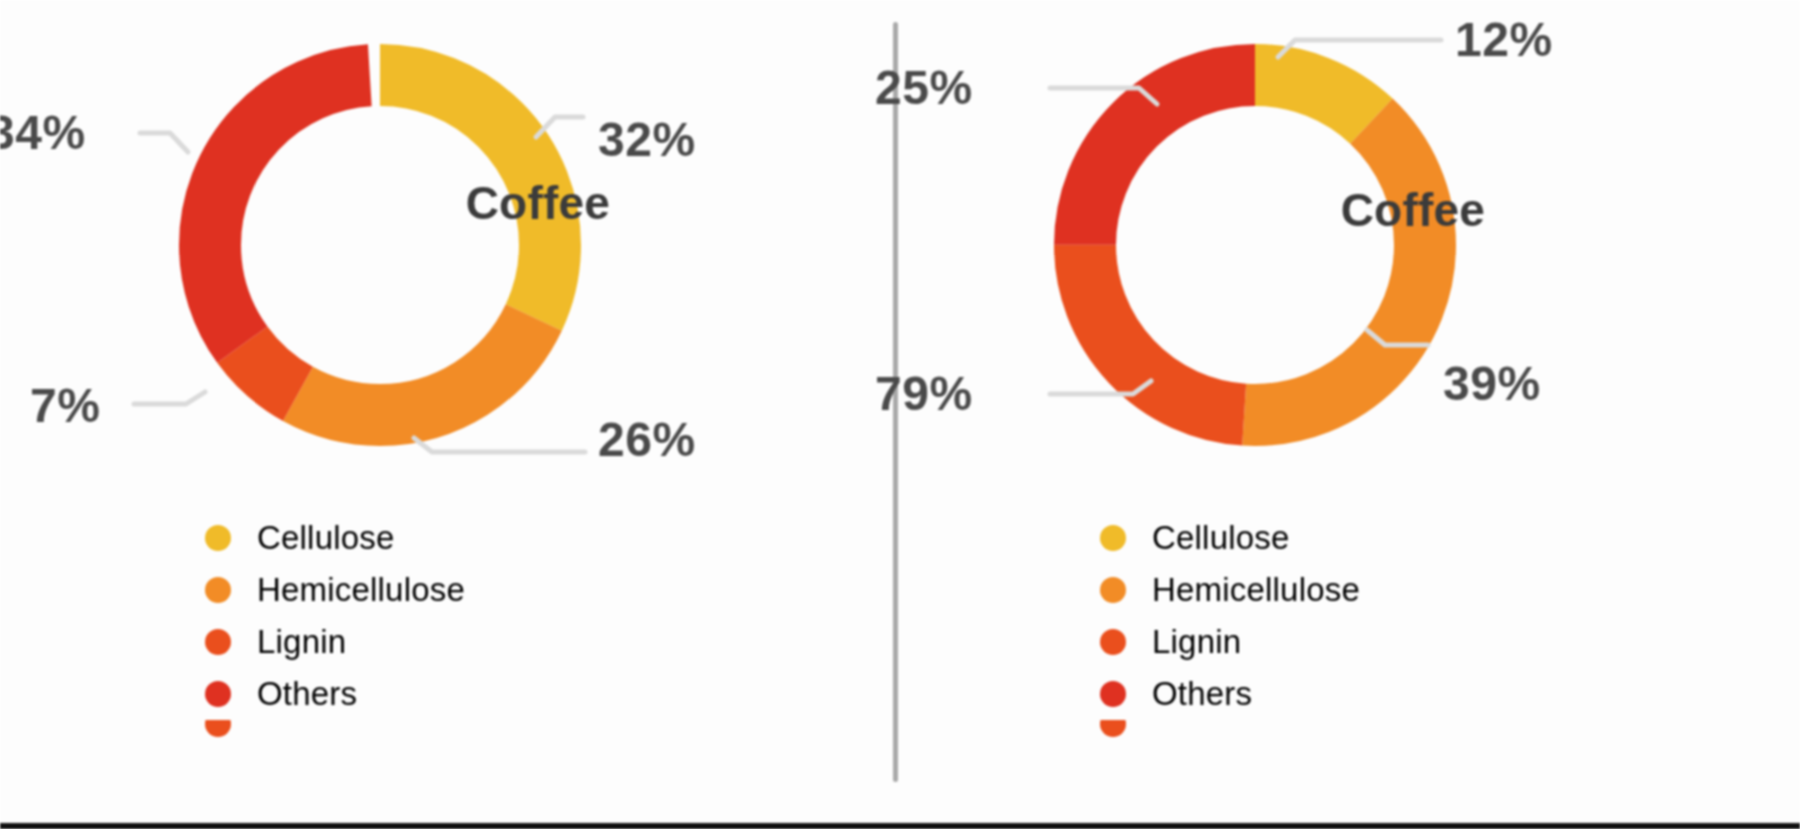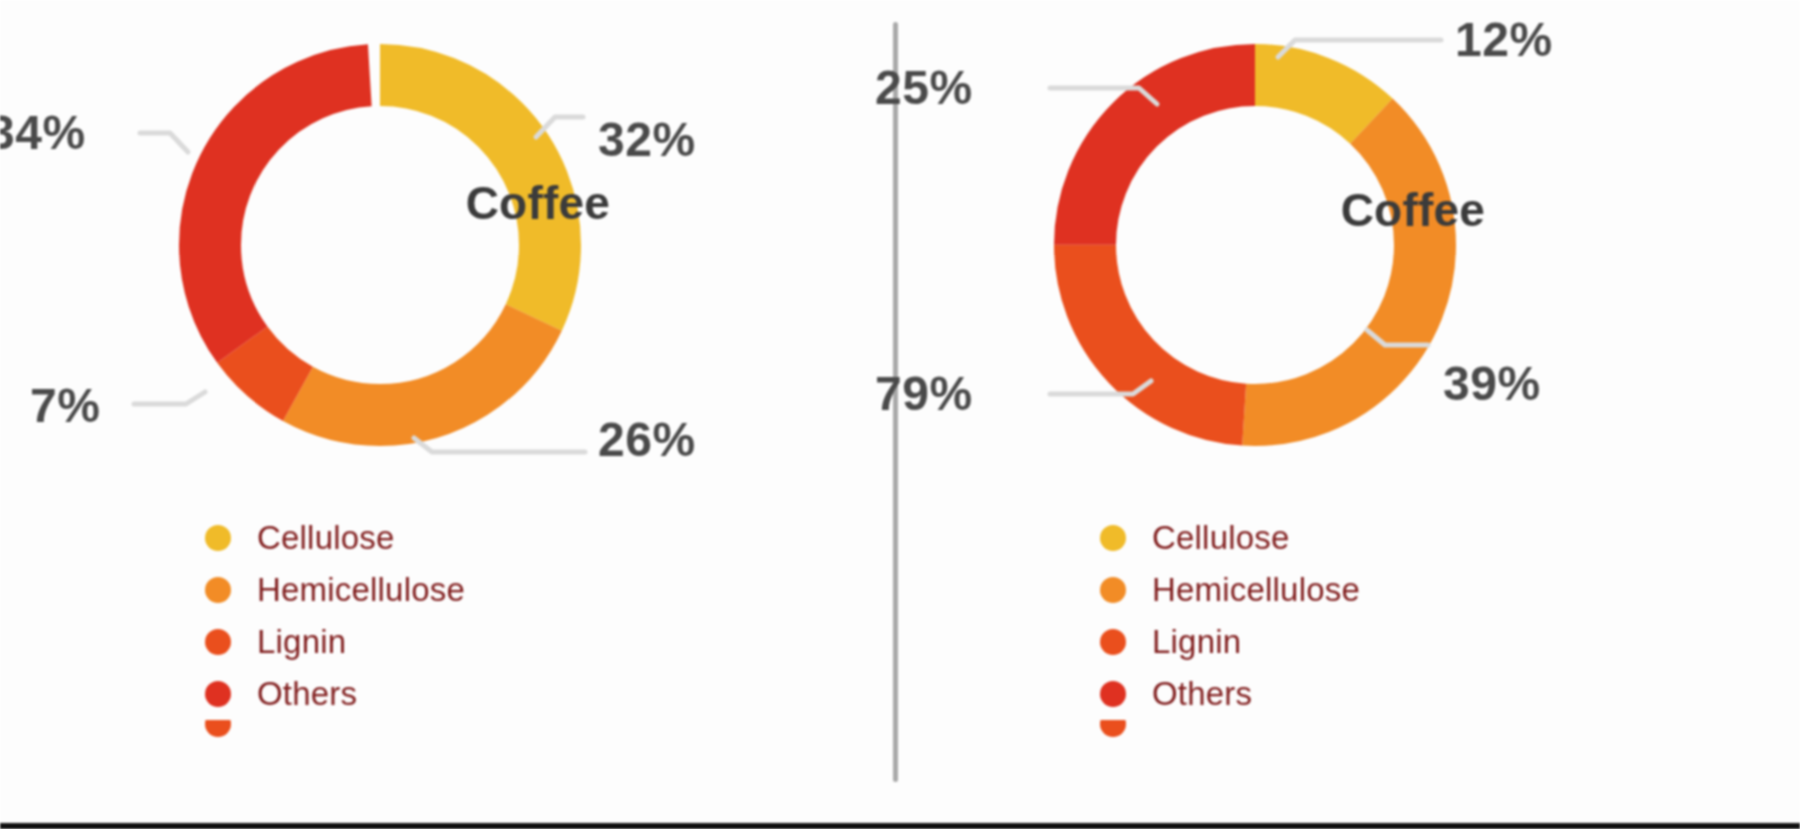--- a/index.html
+++ b/index.html
@@ -70,21 +70,21 @@
     height: 52px;
   }
   .legend-dot {
     width: 26px;
     height: 26px;
     border-radius: 50%;
     flex: 0 0 auto;
   }
   .legend-label {
     margin-left: 26px;
-    color: #7f1d1d;
+    color: #000000;
     font-size: 33px;
     font-weight: 400;
     white-space: nowrap;
     letter-spacing: 0.2px;
   }
   
   .legend-row.clipped { height: 18px; overflow: hidden; }
   .legend-row.clipped .legend-dot { margin-top: -10px; }
   .legend-row.clipped .legend-label { margin-top: -12px; }
 

